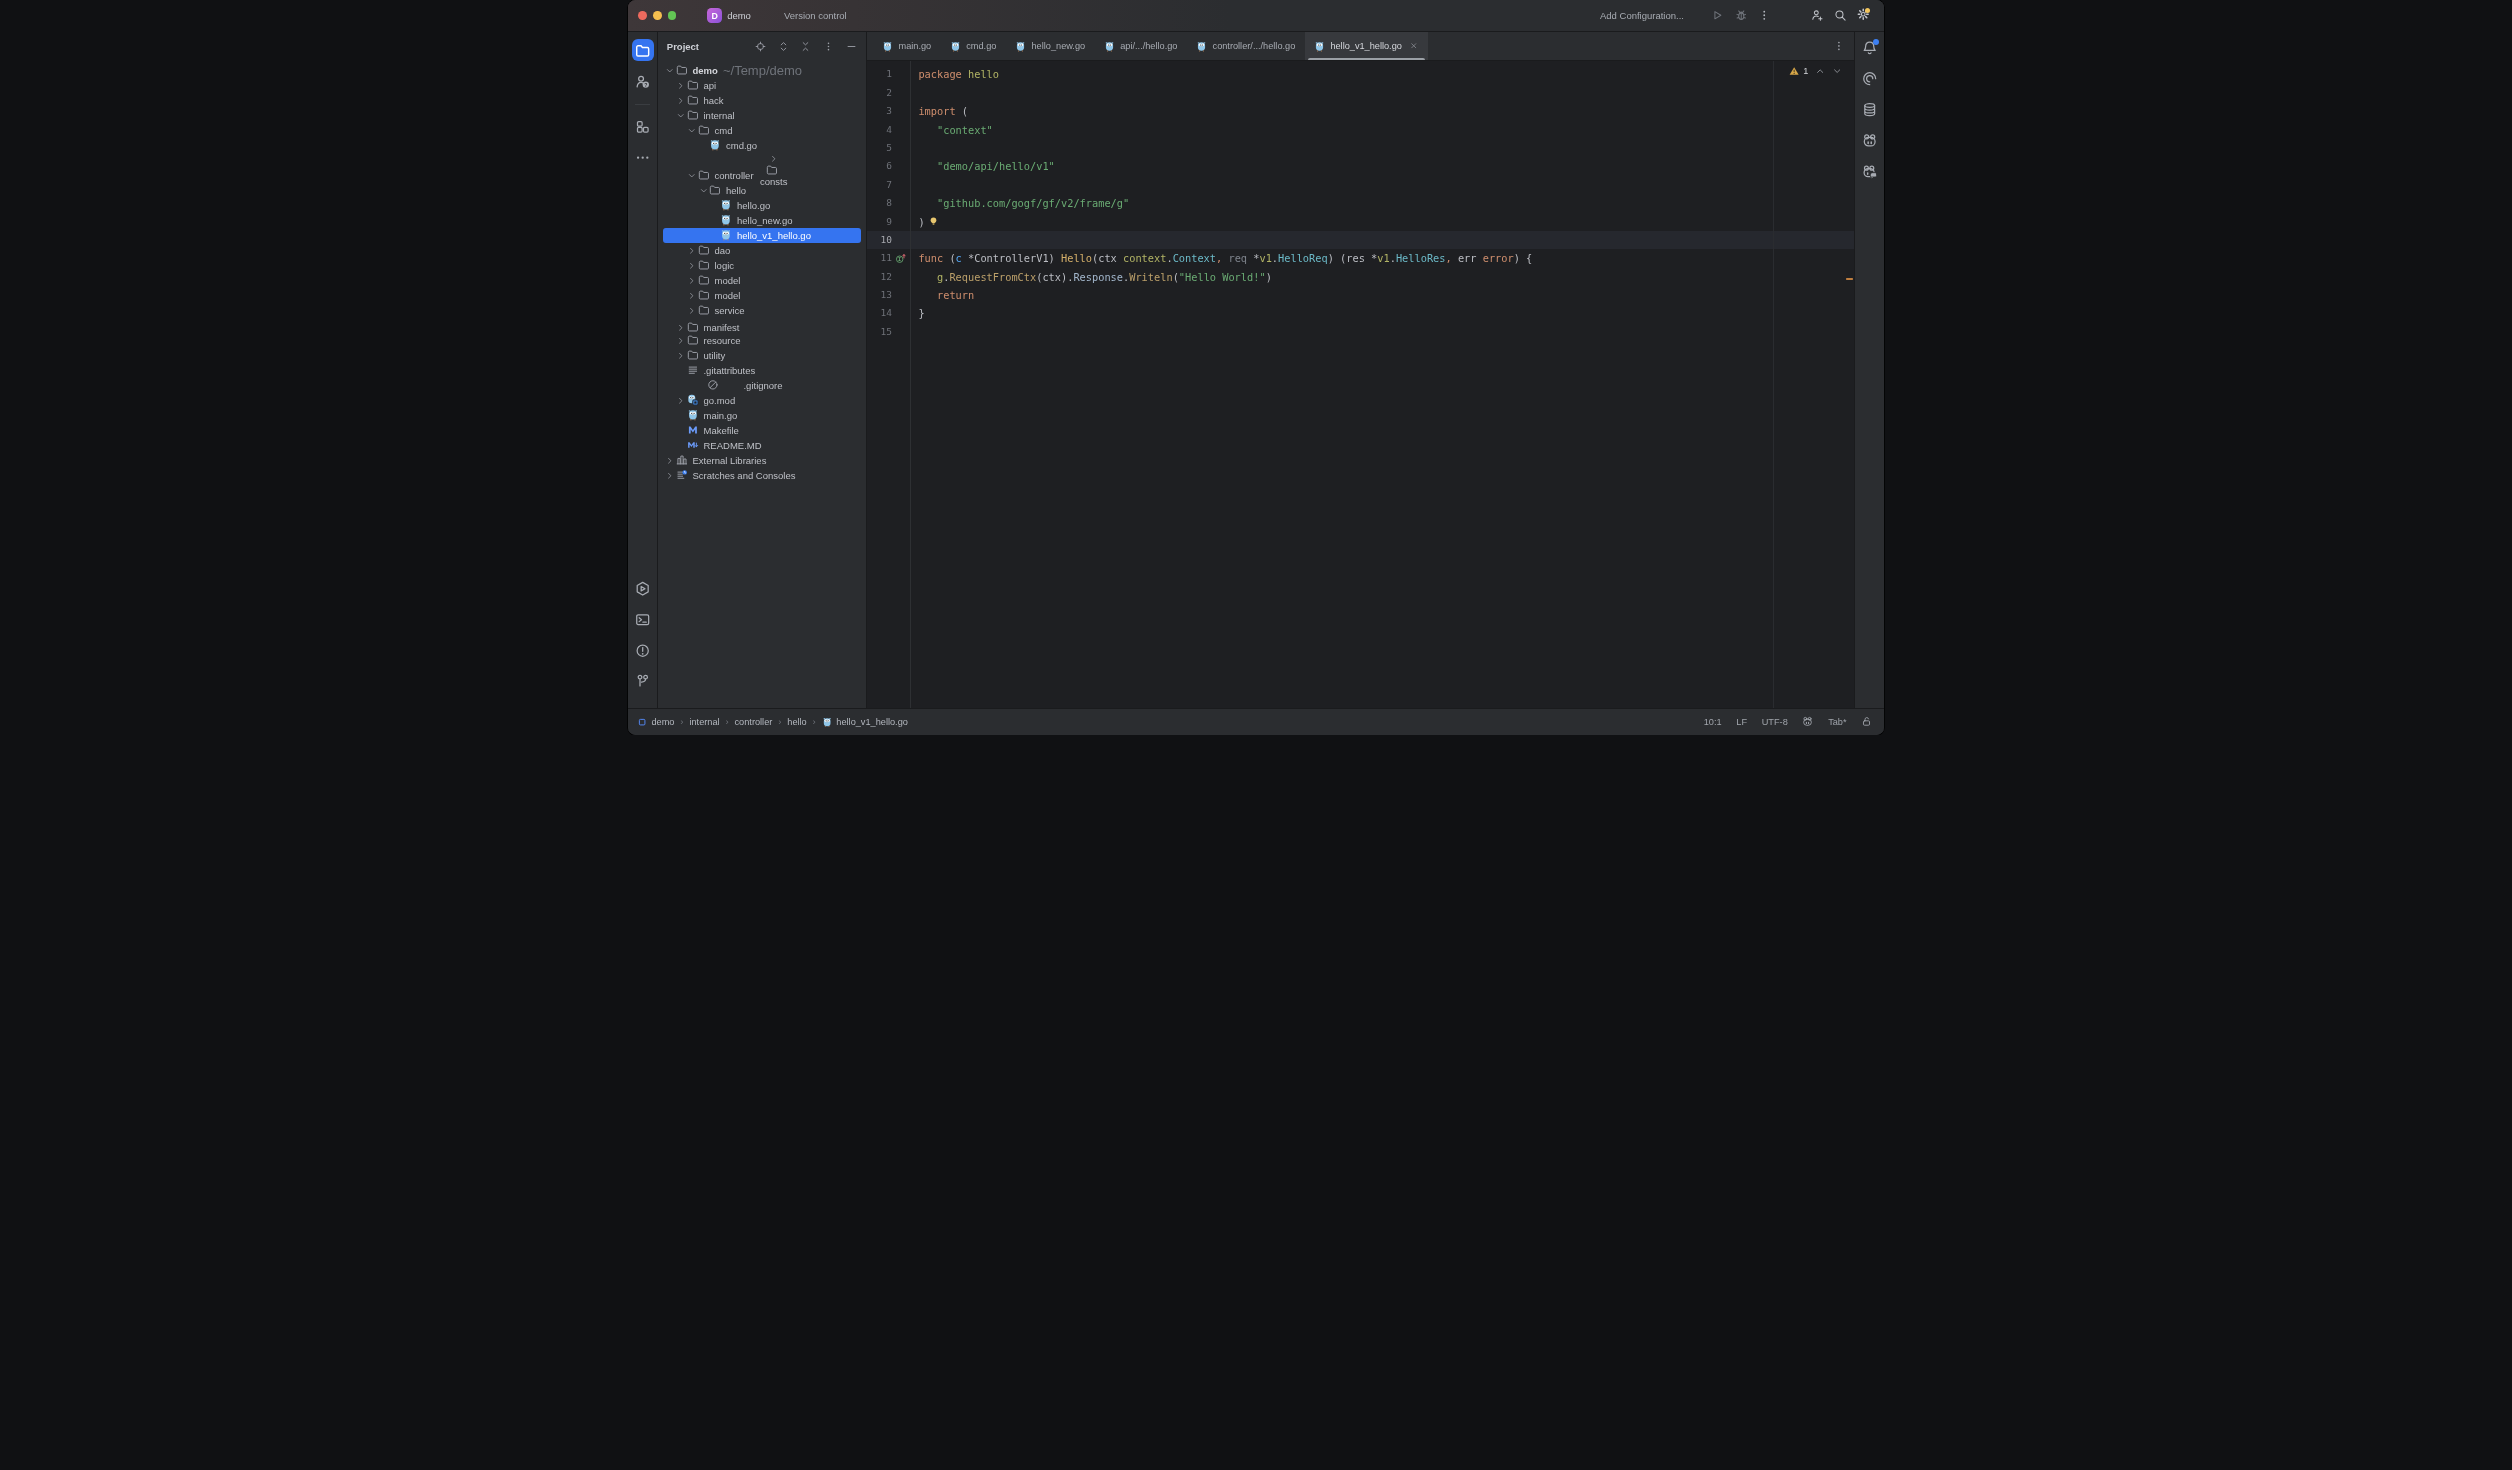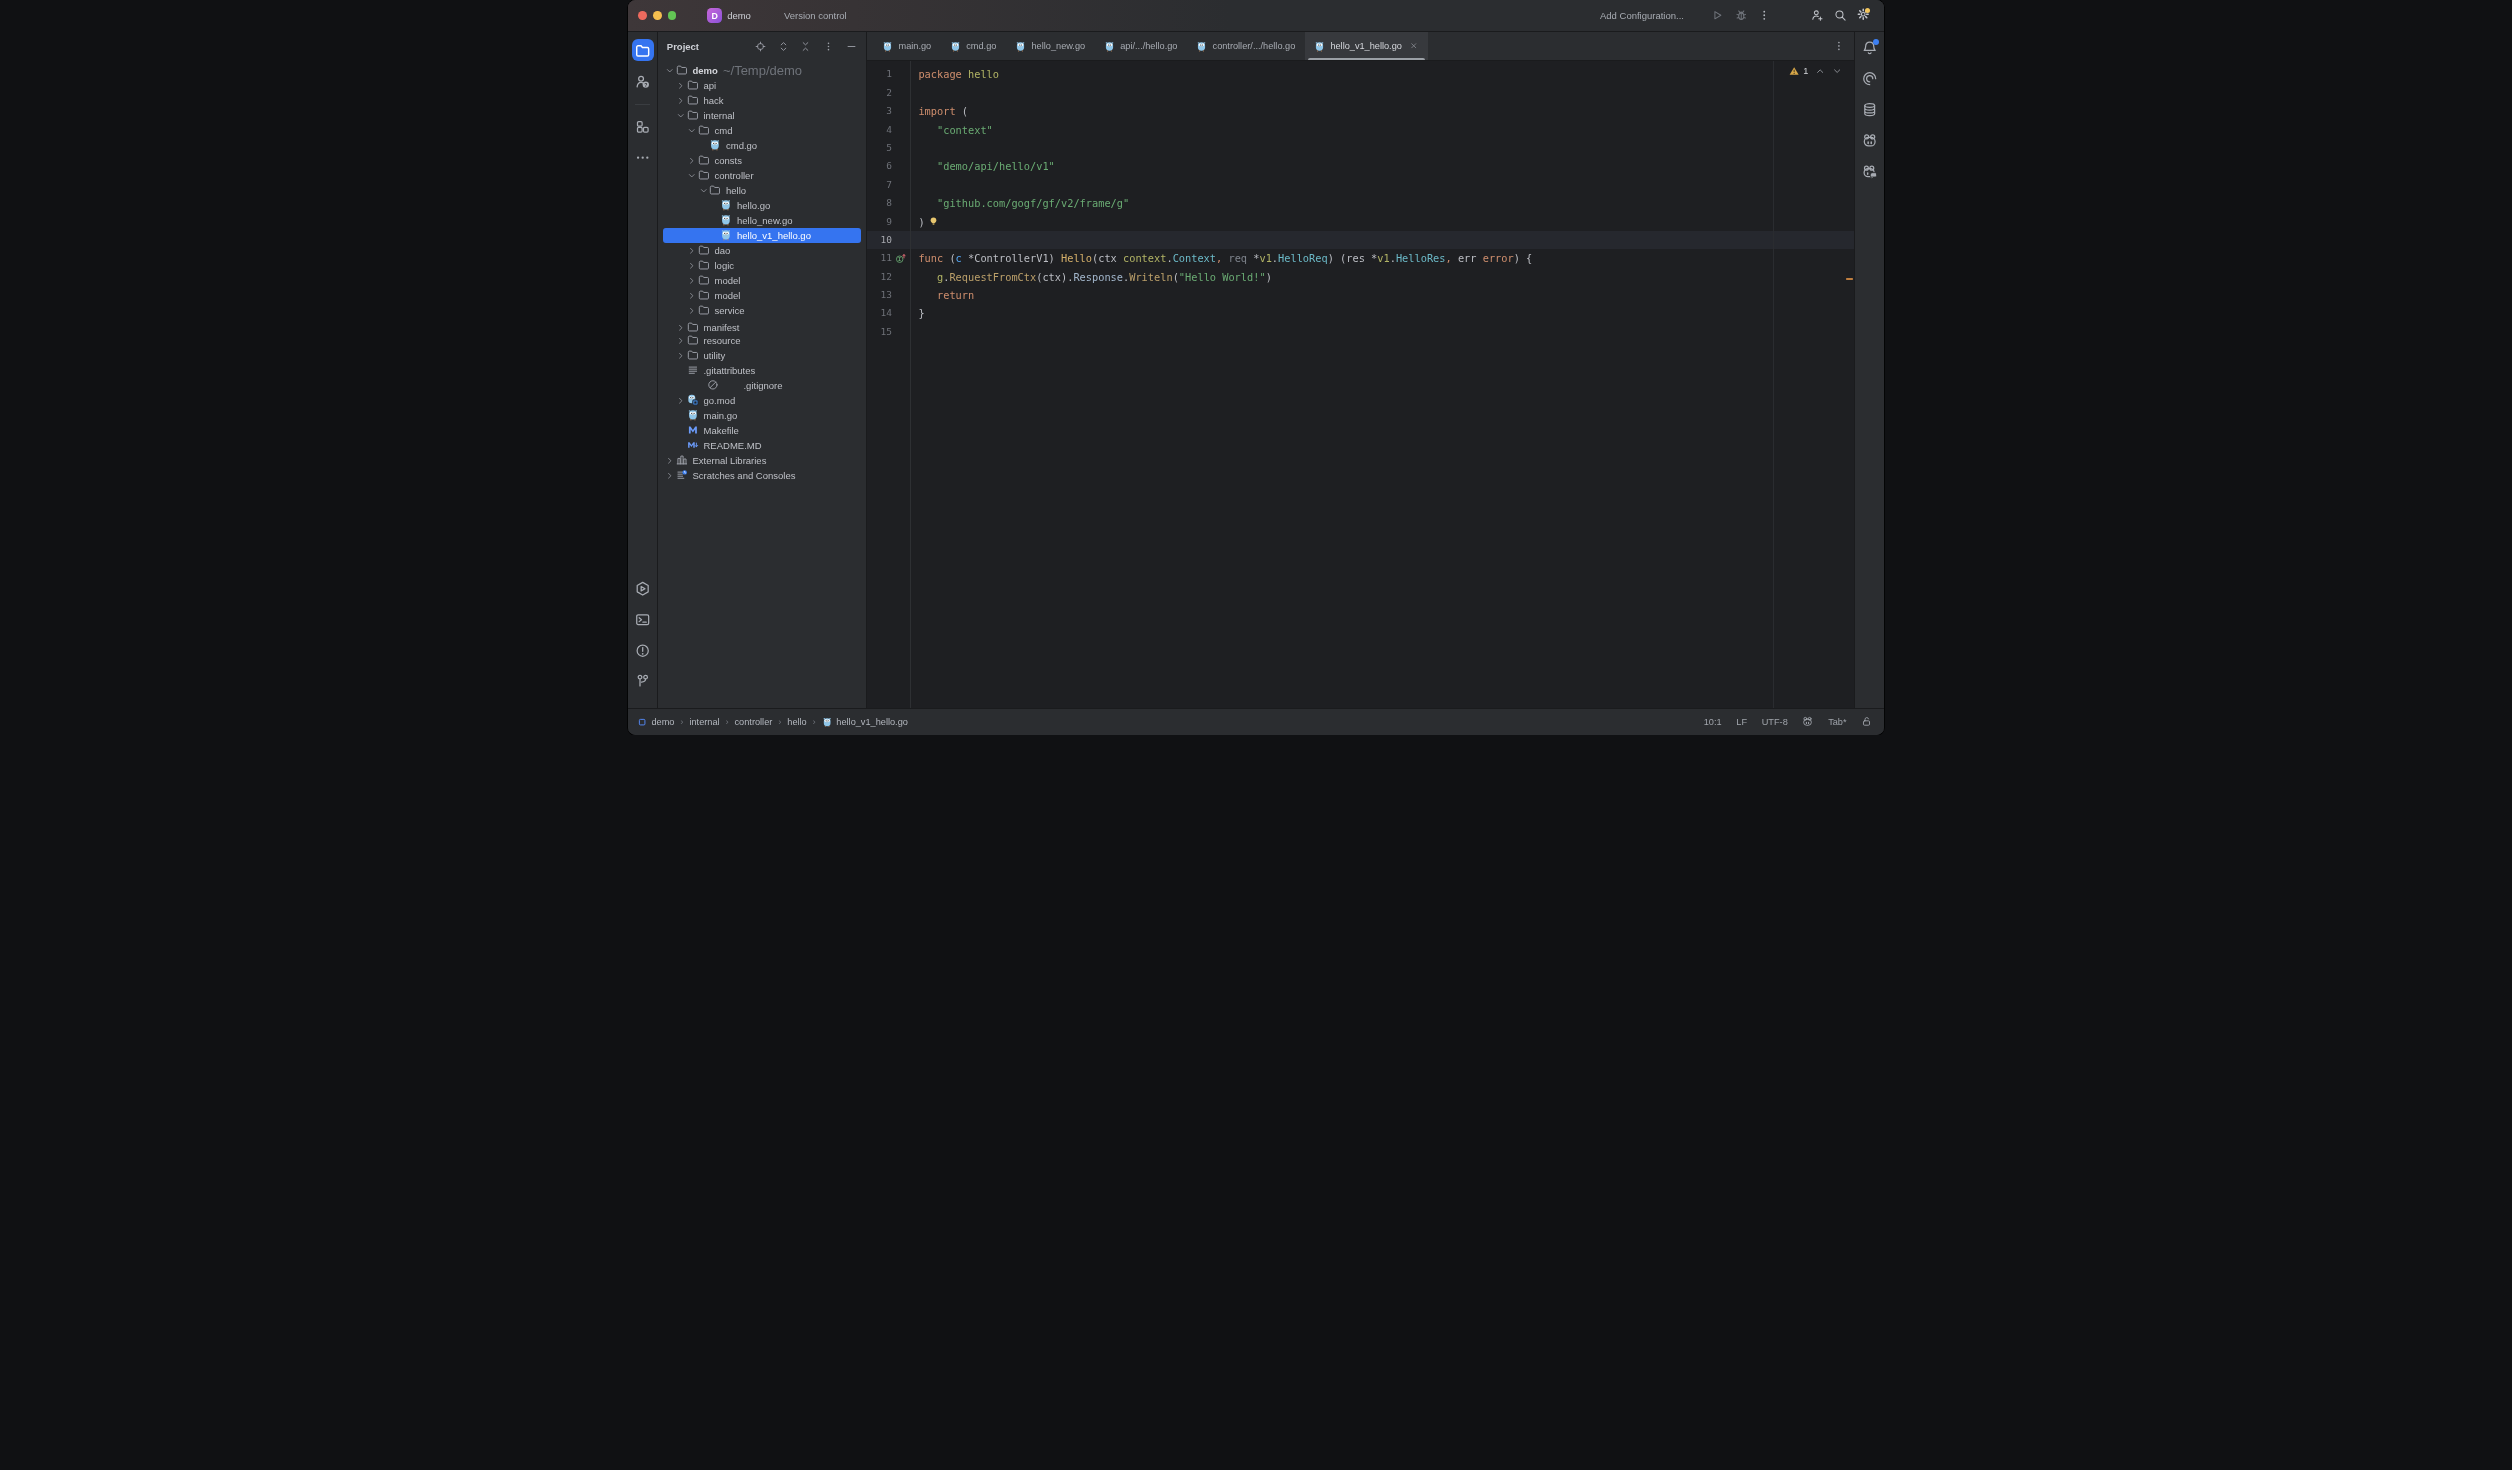--- a/index.html
+++ b/index.html
@@ -350,21 +350,21 @@
                 <circle cx="10.1" cy="5.6" r="2" fill="#fff"></circle>
                 <circle cx="6.4" cy="5.9" r=".8" fill="#1a1a1a"></circle>
                 <circle cx="9.6" cy="5.9" r=".8" fill="#1a1a1a"></circle>
                 <ellipse cx="8" cy="7.7" rx="1" ry=".7" fill="#D7B49A"></ellipse>
                 <ellipse cx="5.2" cy="14.6" rx="1" ry=".7" fill="#C98C5B"></ellipse>
                 <ellipse cx="10.8" cy="14.6" rx="1" ry=".7" fill="#C98C5B"></ellipse>
               </svg>
             </span>
             <span class="lbl">cmd.go</span>
           </div>
-          <div class="trow" style="padding-left: 23.5px;">
+          <div class="trow" style="padding-left: 23.5px; flex-direction: column;">
             <span class="chev">
               <svg viewBox="0 0 16 16" fill="none" stroke="#9DA0A8" stroke-width="1.3" stroke-linecap="round" stroke-linejoin="round">
                 <path d="M6 4l4 4-4 4"></path>
               </svg>
             </span>
             <span class="ficon">
               <svg viewBox="0 0 16 16" fill="none" stroke="#9DA0A8" stroke-width="1.3" stroke-linecap="round" stroke-linejoin="round">
                 <path d="M1.8 4.2c0-.7.6-1.3 1.3-1.3h3.2l1.4 1.8h5.2c.7 0 1.3.6 1.3 1.3v6.2c0 .7-.6 1.3-1.3 1.3H3.1c-.7 0-1.3-.6-1.3-1.3z"></path>
               </svg>
             </span>

